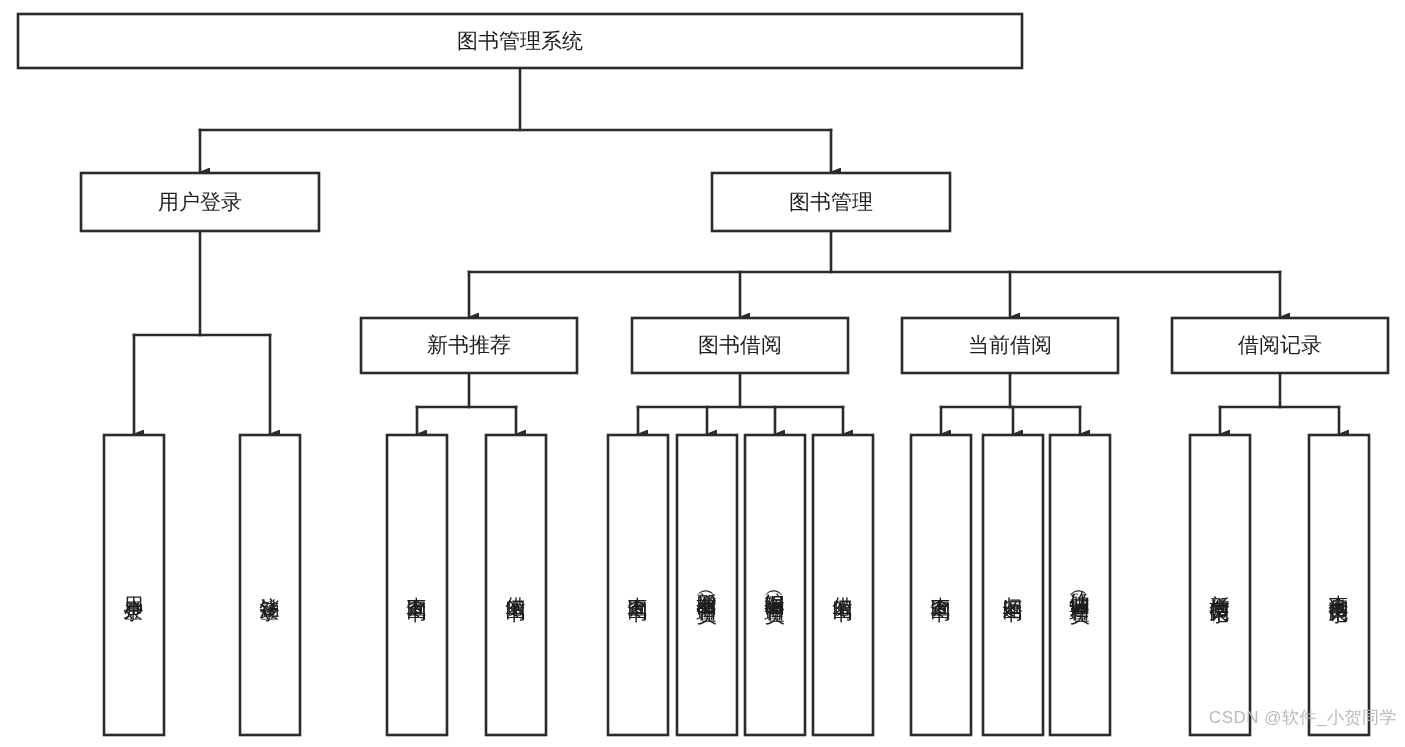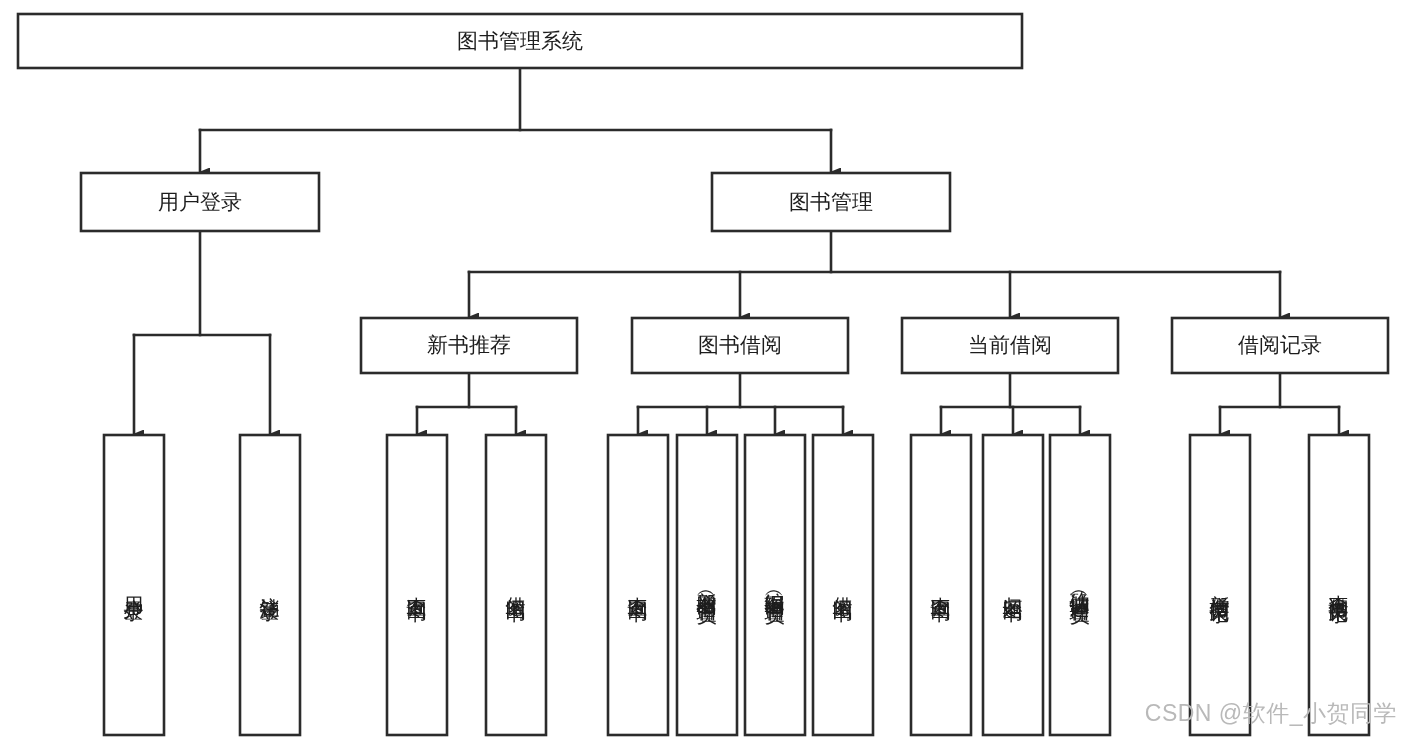--- a/index.html
+++ b/index.html
@@ -57,21 +57,21 @@
     display: flex;
     align-items: center;
     justify-content: center;
     pointer-events: none;
   }
   #watermark {
     position: absolute;
     right: 8px;
     bottom: 4px;
     font-family: "Liberation Sans", "DejaVu Sans", sans-serif;
-    font-size: 23px;
+    font-size: 17px;
     color: #b9b9b9;
     letter-spacing: 0.5px;
     white-space: nowrap;
   }
 </style>
 </head>
 <body>
 
 <div id="diagram-root">
 

